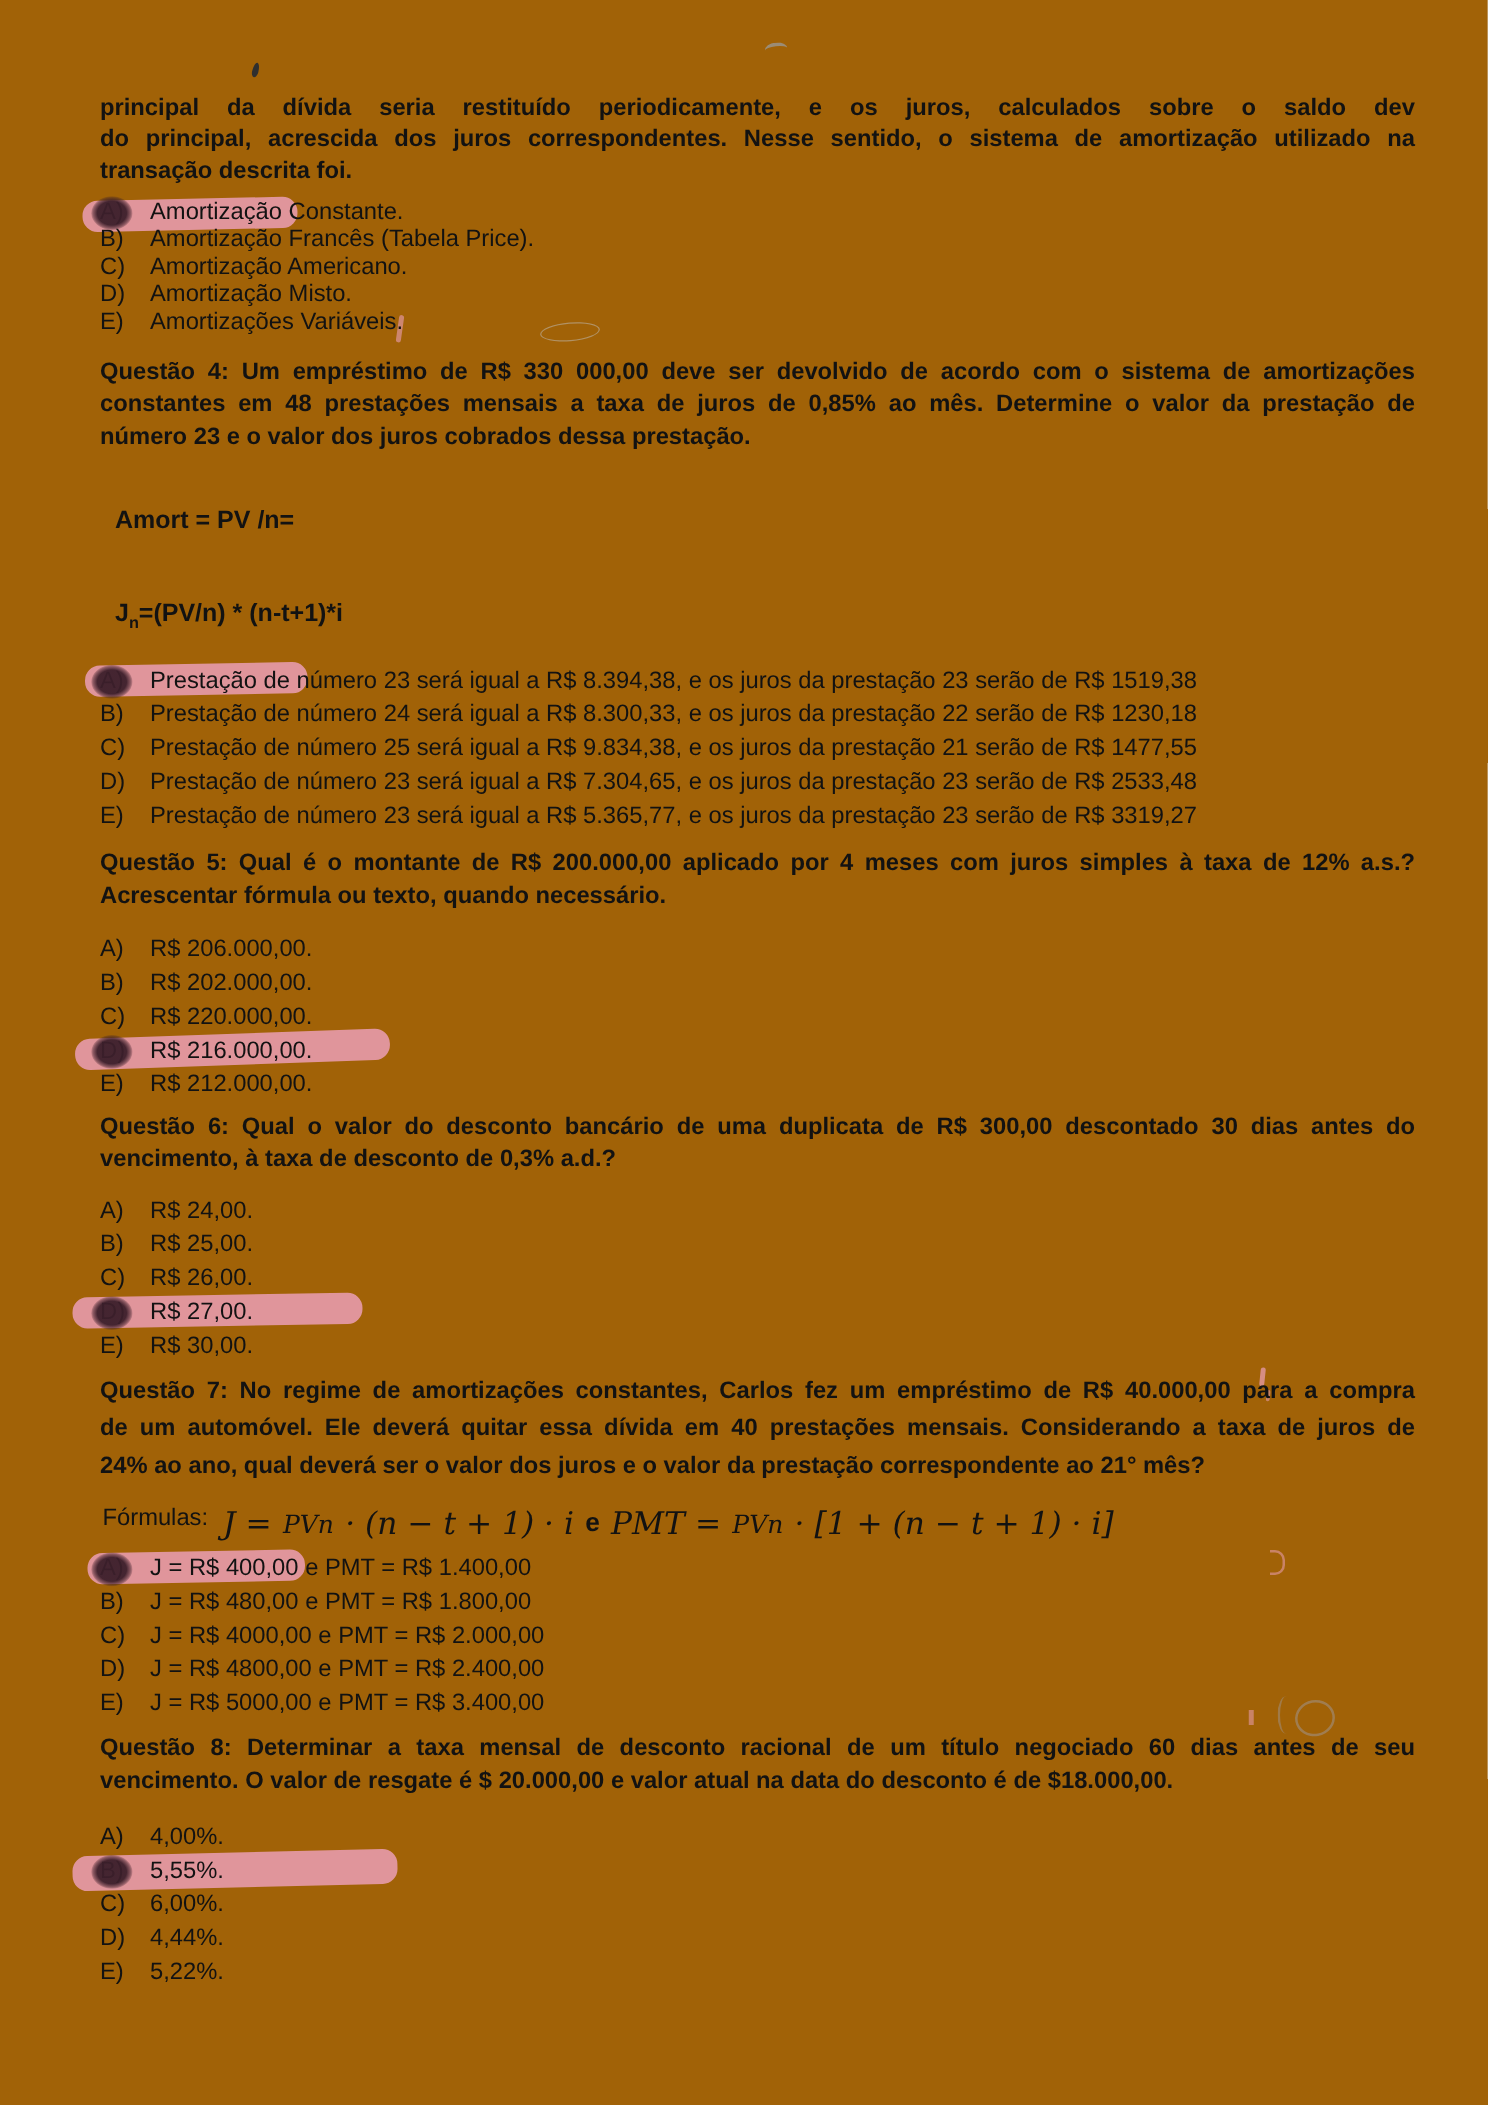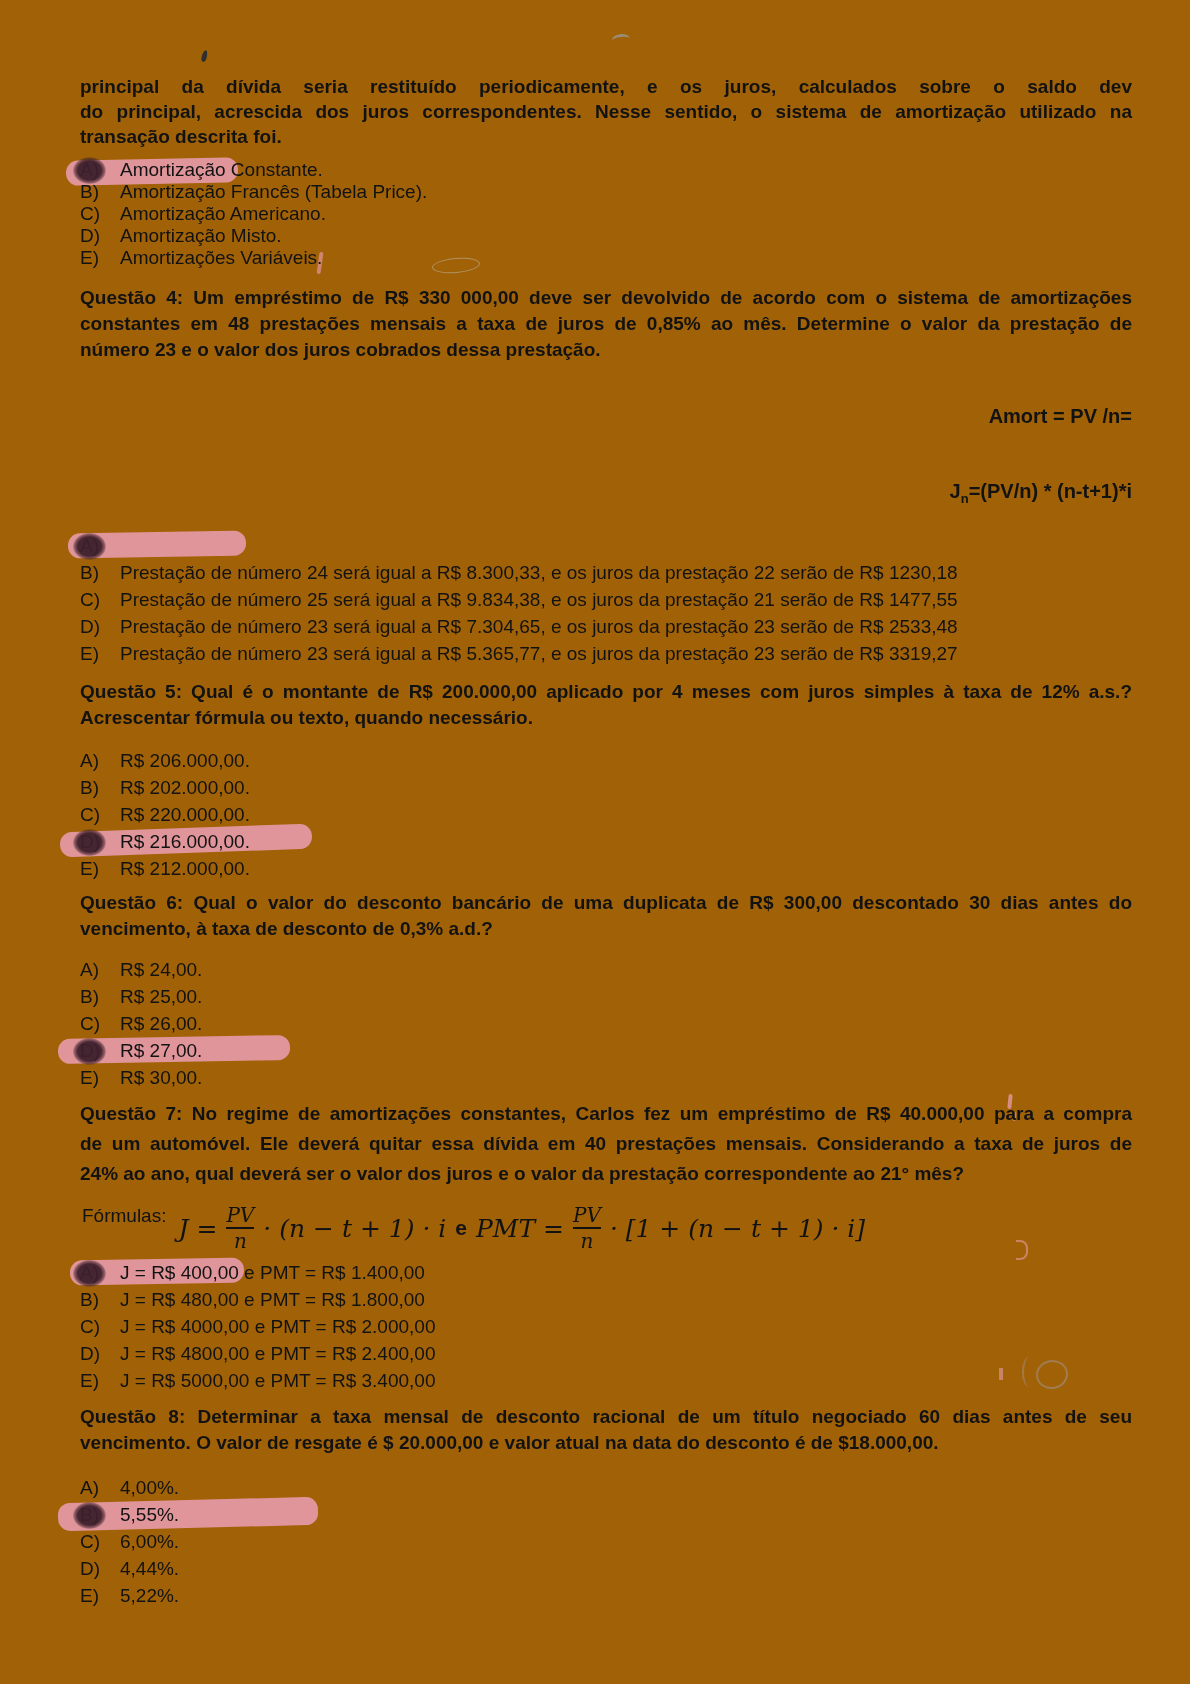--- a/index.html
+++ b/index.html
@@ -34,26 +34,26 @@
   }
   
   .circ::after{
     content:"";position:absolute;left:-7px;top:-2px;width:33px;height:27px;border-radius:50%;
     background:radial-gradient(ellipse at center,
       rgba(60,31,43,.95) 0 50%, rgba(60,31,43,.5) 64%, rgba(60,31,43,0) 74%);
     z-index:2;
   }
 
   
-  .f-amort,.f-j{font-weight:bold;font-size:20px;margin-left:12px;text-align:right;}
+  .f-amort,.f-j{font-weight:bold;font-size:20px;margin-left:12px;}
   .f-j sub{font-size:13px;}
   .fline{display:flex;gap:12px;font-size:19px;margin-left:2px;}
   .mathwrap{display:inline-flex;align-items:center;gap:9px;
     font-family:"DejaVu Serif",serif;font-style:italic;font-size:25px;}
-  .frac{display:inline-flex;flex-direction:column;align-items:center;line-height:1;font-size:20px;}
+  .frac{display:inline-flex;flex-direction:row;align-items:center;line-height:1;font-size:20px;}
   .frac .bar{width:100%;border-top:2px solid #111;margin:2px 0;}
   .conj{font-family:"Liberation Sans",sans-serif;font-style:normal;font-weight:bold;font-size:21px;}
 
   
   .art{position:absolute;pointer-events:none;}
   .art-apostrophe{left:202px;top:50px;width:5px;height:12px;background:#2f2f2f;
     border-radius:50%/60% 60% 40% 40%;transform:rotate(14deg);}
   .art-tilde{left:612px;top:34px;width:18px;height:8px;border-top:3px solid #9a9a9a;
     border-radius:50%;transform:rotate(-6deg);opacity:.75;}
   .art-pink-squiggle{left:318px;top:252px;width:4px;height:22px;background:var(--hl,#f2a4c5);
@@ -127,20 +127,21 @@
     </div>
 
     <div class="f-amort" style="margin-top:42px">Amort = PV /n=</div>
 
     <div class="f-j" style="margin-top:52px"><span>J</span><sub>n</sub><span>=(PV/n) * (n-t+1)*i</span></div>
 
     <div class="opts" style="margin-top:26px">
       <div class="opt">
         <span class="swipe" style="left:-12px;width:178px;transform:rotate(-1deg)"></span>
         <span class="ltr circ">A)</span>
+        <span class="txt">Prestação de número 23 será igual a R$ 8.394,38, e os juros da prestação 23 serão de R$ 1519,38</span>
       </div>
       <div class="opt">
         <span class="ltr">B)</span>
         <span class="txt">Prestação de número 24 será igual a R$ 8.300,33, e os juros da prestação 22 serão de R$ 1230,18</span>
       </div>
       <div class="opt">
         <span class="ltr">C)</span>
         <span class="txt">Prestação de número 25 será igual a R$ 9.834,38, e os juros da prestação 21 serão de R$ 1477,55</span>
       </div>
       <div class="opt">

